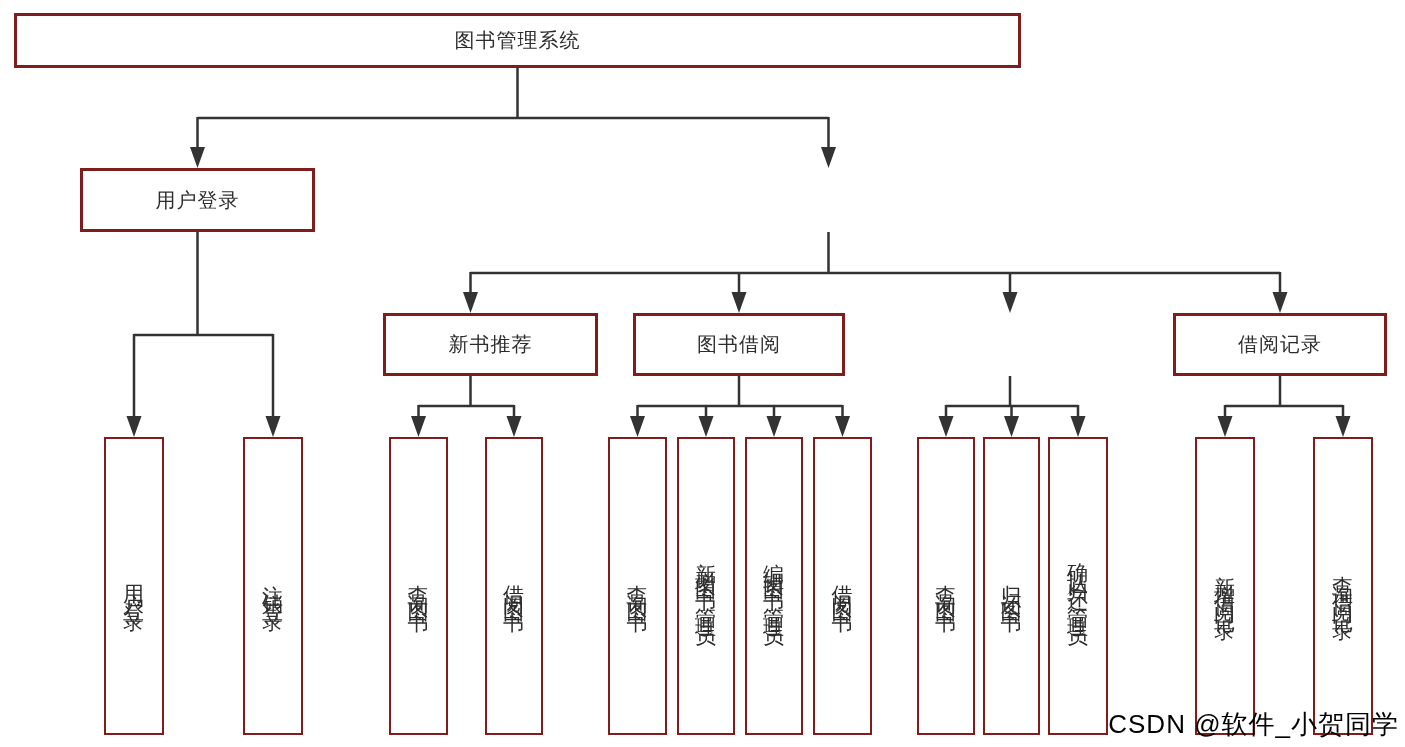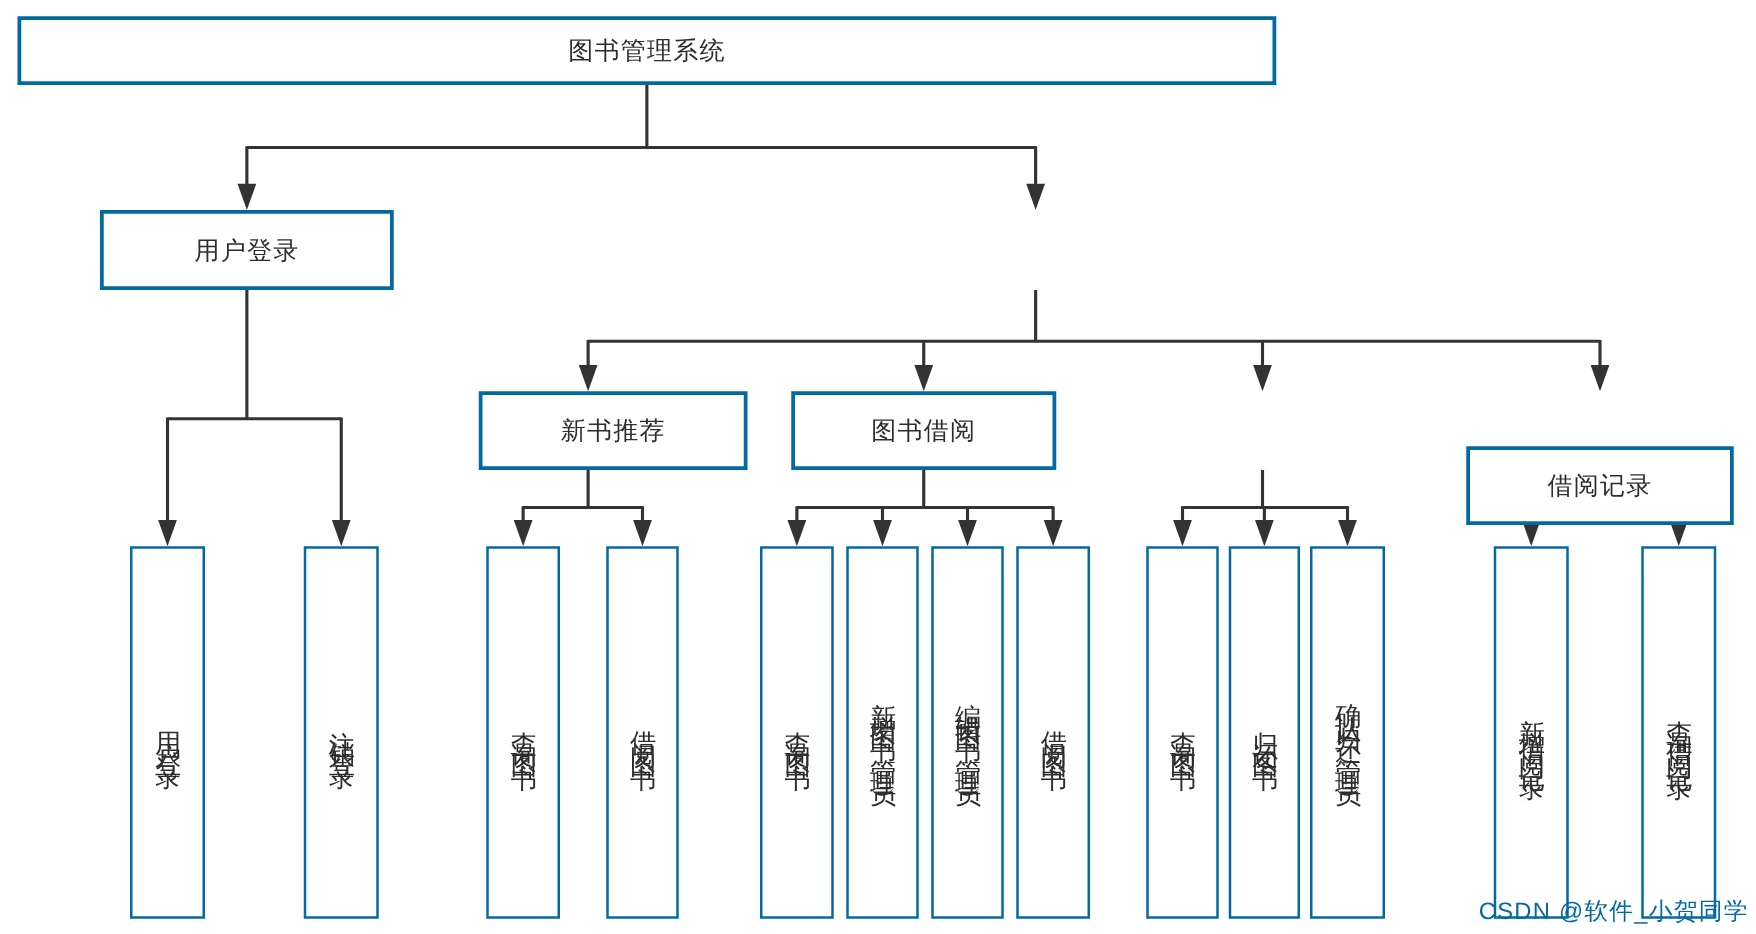--- a/index.html
+++ b/index.html
@@ -13,21 +13,21 @@
   }
   #wires {
     position: absolute;
     left: 0; top: 0;
     width: 1405px; height: 747px;
     z-index: 0;
   }
   .node {
     position: absolute;
     box-sizing: border-box;
-    border: 3px solid #0369a1;
+    border: 3px solid #7f1d1d;
     background: #ffffff;
     display: flex;
     align-items: center;
     justify-content: center;
     color: #2d2d2d;
     z-index: 1;
   }
   .node.h { font-size: 20px; letter-spacing: 1px; }
   .node.lvl1 { left: 14px;  top: 13px;  width: 1007px; height: 55px; }
   .node.lvl2 { top: 168px; height: 64px; width: 235px; }
@@ -40,40 +40,40 @@
     letter-spacing: 9px;
     color: #2d2d2d;
     line-height: 1;
     white-space: nowrap;
   }
   #n-user-login   { left: 80px;  }
   #n-book-mgmt    { left: 711px; }
   #n-new-book     { left: 363px; width: 215px; margin-left: 20px; }
   #n-book-borrow  { left: 633px; width: 212px; }
   #n-cur-borrow   { left: 903px; width: 214px; }
-  #n-borrow-rec   { left: 1173px; width: 214px; margin-top: 44px; }
+  #n-borrow-rec   { left: 1173px; width: 214px; }
   #l1  { left: 104px;  width: 60px; }
   #l2  { left: 243px;  width: 60px; }
   #l3  { left: 389px;  width: 59px; }
   #l4  { left: 485px;  width: 58px; }
   #l5  { left: 608px;  width: 59px; }
   #l6  { left: 677px;  width: 58px; }
   #l7  { left: 745px;  width: 58px; }
   #l8  { left: 813px;  width: 59px; }
   #l9  { left: 917px;  width: 58px; }
   #l10 { left: 983px;  width: 57px; }
   #l11 { left: 1048px; width: 60px; }
   #l12 { left: 1195px; width: 60px; }
   #l13 { left: 1313px; width: 60px; }
   #watermark {
     position: absolute;
     right: 6px;
     bottom: 5px;
-    font-size: 19px;
-    color: #0369a1;
+    font-size: 26px;
+    color: #000000;
     z-index: 2;
     letter-spacing: 1px;
     white-space: nowrap;
   }
 </style>
 </head>
 <body>
 
 <div id="stage">
 

